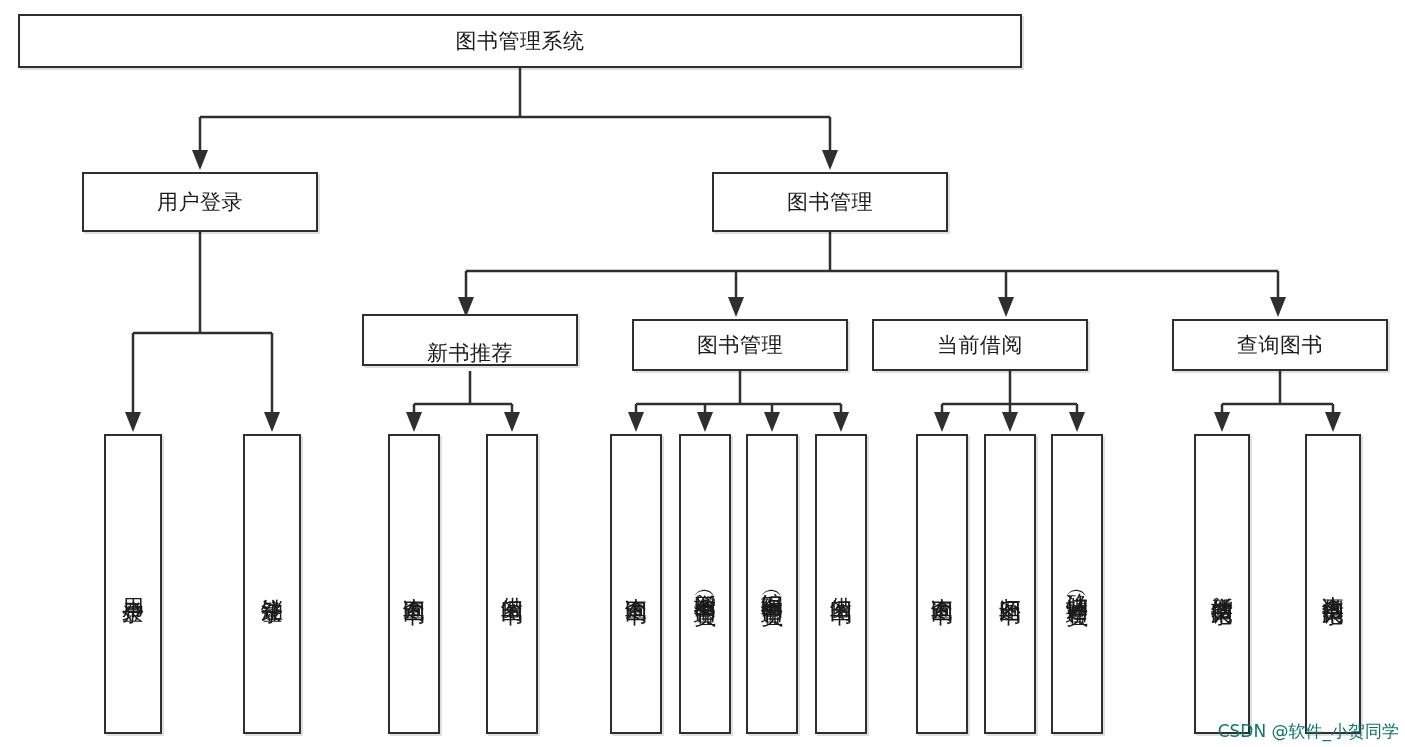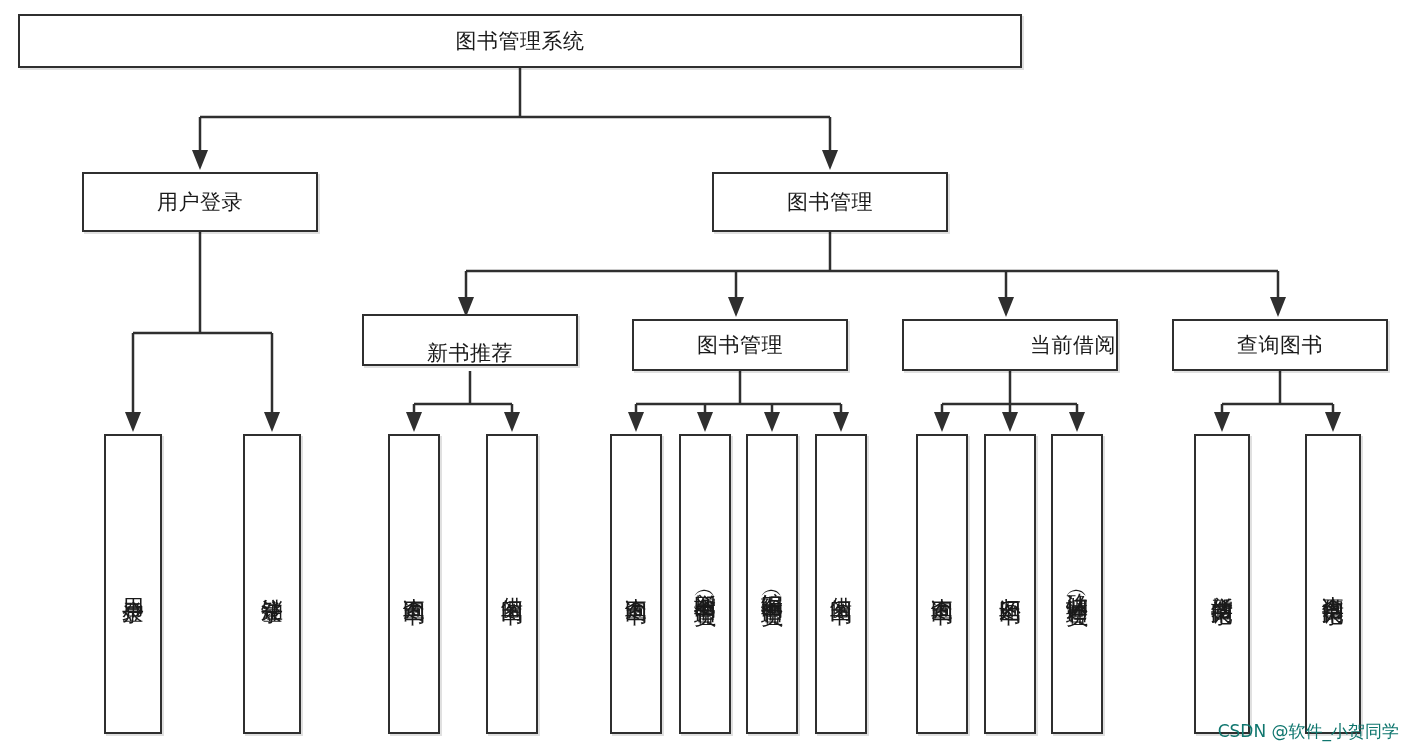--- a/index.html
+++ b/index.html
@@ -135,21 +135,21 @@
       </div>
       <div class="node horizontal" style="left: 712px; top: 172px; width: 236px; height: 60px;">
         <span class="node-label">图书管理</span>
       </div>
       <div class="node horizontal" style="left: 362px; top: 314px; width: 216px; height: 52px; align-items: flex-end;">
         <span class="node-label">新书推荐</span>
       </div>
       <div class="node horizontal" style="left: 632px; top: 319px; width: 216px; height: 52px;">
         <span class="node-label">图书管理</span>
       </div>
-      <div class="node horizontal" style="left: 902px; top: 319px; width: 216px; height: 52px; justify-content: flex-end;">
+      <div class="node horizontal" style="left: 872px; top: 319px; width: 216px; height: 52px;">
         <span class="node-label">当前借阅</span>
       </div>
       <div class="node horizontal" style="left: 1172px; top: 319px; width: 216px; height: 52px;">
         <span class="node-label">查询图书</span>
       </div>
       <div class="node vertical" style="left: 104px; top: 434px; width: 58px; height: 300px; align-items: center; padding-top: 0px;">
         <span class="node-label">用户登录</span>
       </div>
       <div class="node vertical" style="left: 243px; top: 434px; width: 58px; height: 300px; align-items: center; padding-top: 0px;">
         <span class="node-label">注销登录</span>

